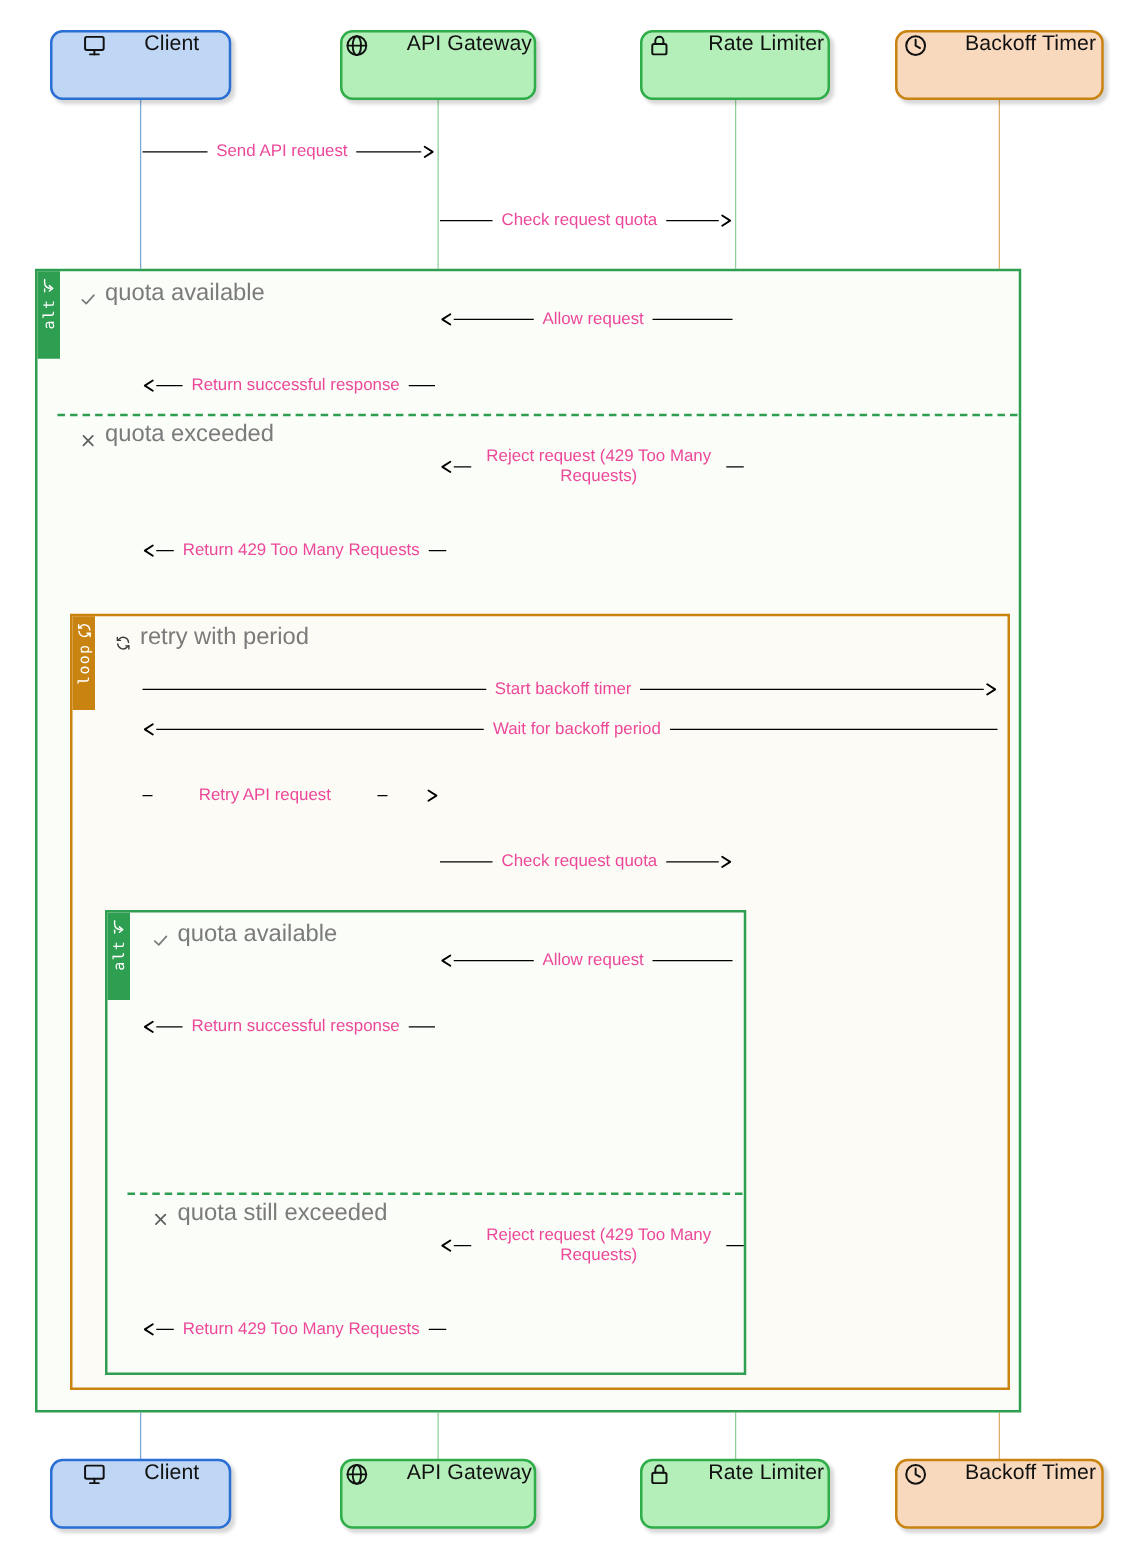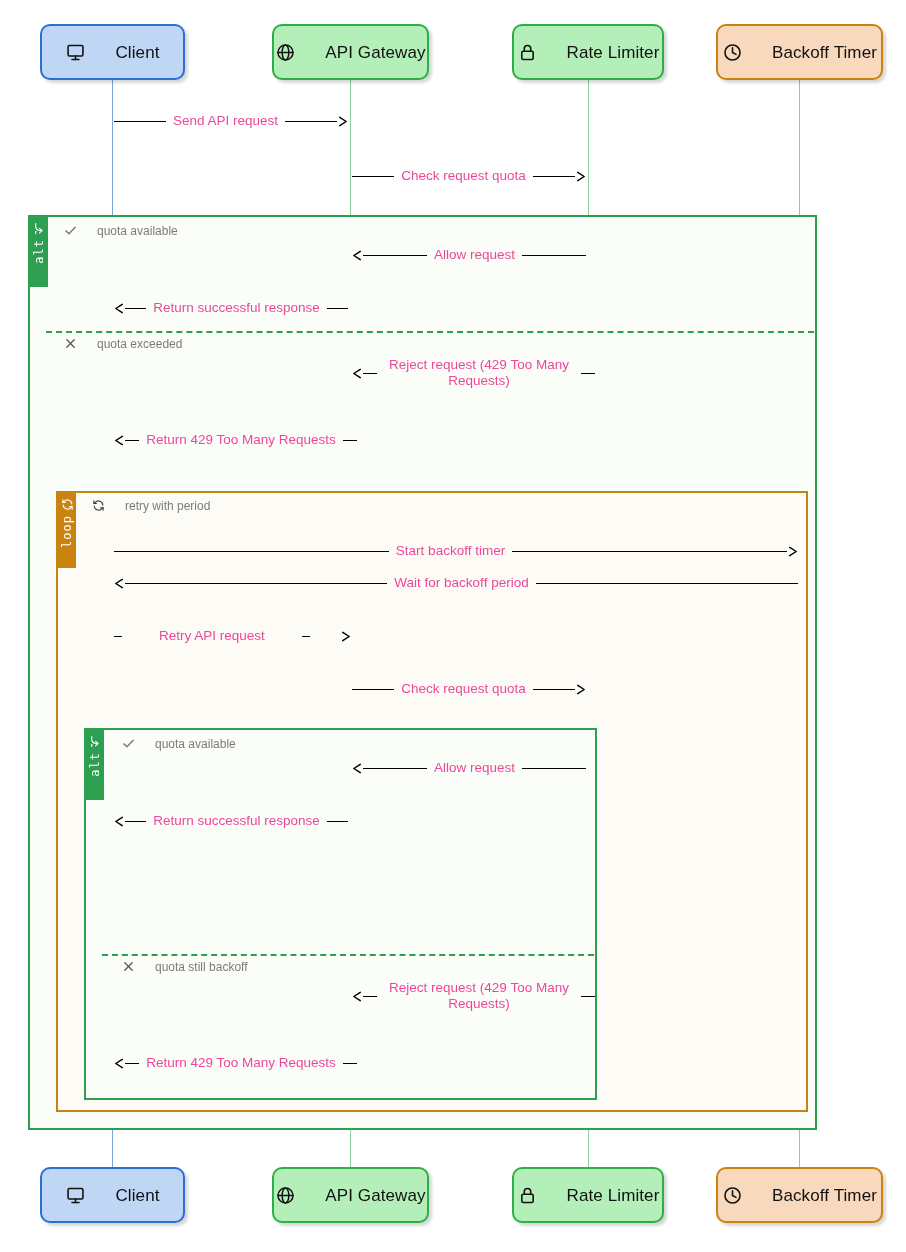--- a/index.html
+++ b/index.html
@@ -13,21 +13,20 @@
     height:1252px;
     overflow:hidden;
     background:#ffffff;
   }
 
   
   .participant{
     position:absolute;
     box-sizing:border-box;
     display:flex;
-    align-items:center;
     justify-content:center;
     gap:29px;
     height:56px;
     border-radius:10px;
     border-width:2px;
     border-style:solid;
     font-size:17px;
     letter-spacing:.1px;
     color:#111111;
     box-shadow:3px 3px 3px rgba(0,0,0,.16);
@@ -82,23 +81,23 @@
     color:#ffffff;
     letter-spacing:1px;
     font-family:"DejaVu Sans Mono","Liberation Mono",monospace;
     line-height:1;
   }
 
   
   .cond{
     position:absolute;
     display:flex;
-    align-items:flex-start;
-    gap:20px;
-    font-size:12px;
+    align-items:flex-end;
+    gap:7px;
+    font-size:19px;
     color:#7b7b7b;
     white-space:nowrap;
   }
   .cond .c-icon{width:13px;height:13px;display:block;flex:0 0 auto;}
   .cond .c-icon svg{display:block;width:13px;height:13px;}
 
   
   .divider{
     position:absolute;
     height:0;
@@ -410,21 +409,21 @@
 
   <div class="divider" style="left:102px;top:954px;width:492px;"></div>
 
   <div class="cond" style="left:122px;top:960px;">
     <span class="c-icon">
       <svg viewBox="0 0 14 14" fill="none" stroke="#5e5e5e" stroke-width="1.5" stroke-linecap="round">
           <line x1="3" y1="3" x2="11" y2="11"></line>
           <line x1="11" y1="3" x2="3" y2="11"></line>
         </svg>
     </span>
-    <span>quota still backoff</span>
+    <span>quota still exceeded</span>
   </div>
 
   <div class="msg two-line" style="left:352px;top:978px;width:234px;">
     <span class="head">
       <svg viewBox="0 0 12 12" fill="none" stroke="#000" stroke-width="1.6" stroke-linecap="round" stroke-linejoin="round">
           <polyline points="9,1.5 2,6 9,10.5"></polyline>
         </svg>
     </span>
     <span class="stub"></span>
     <span class="mlabel">Reject request (429 Too Many Requests)</span>

